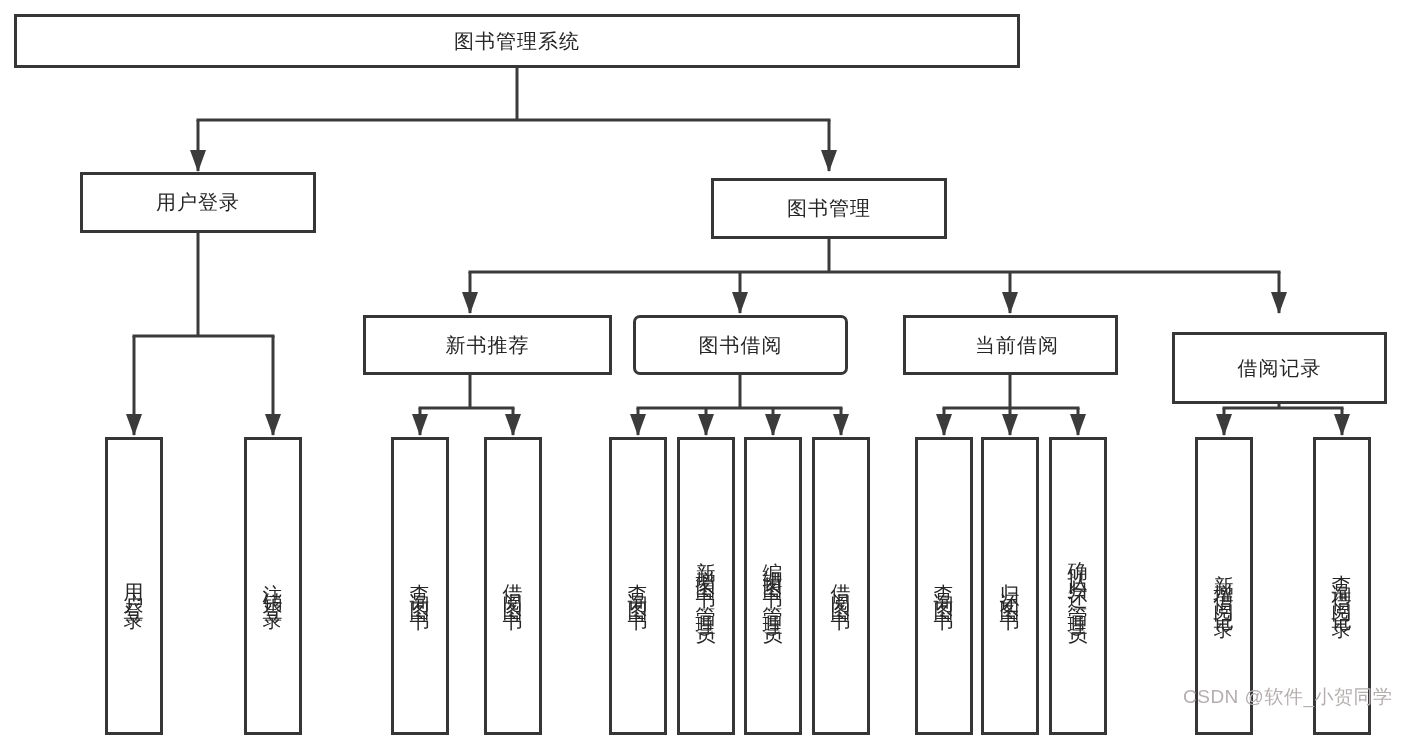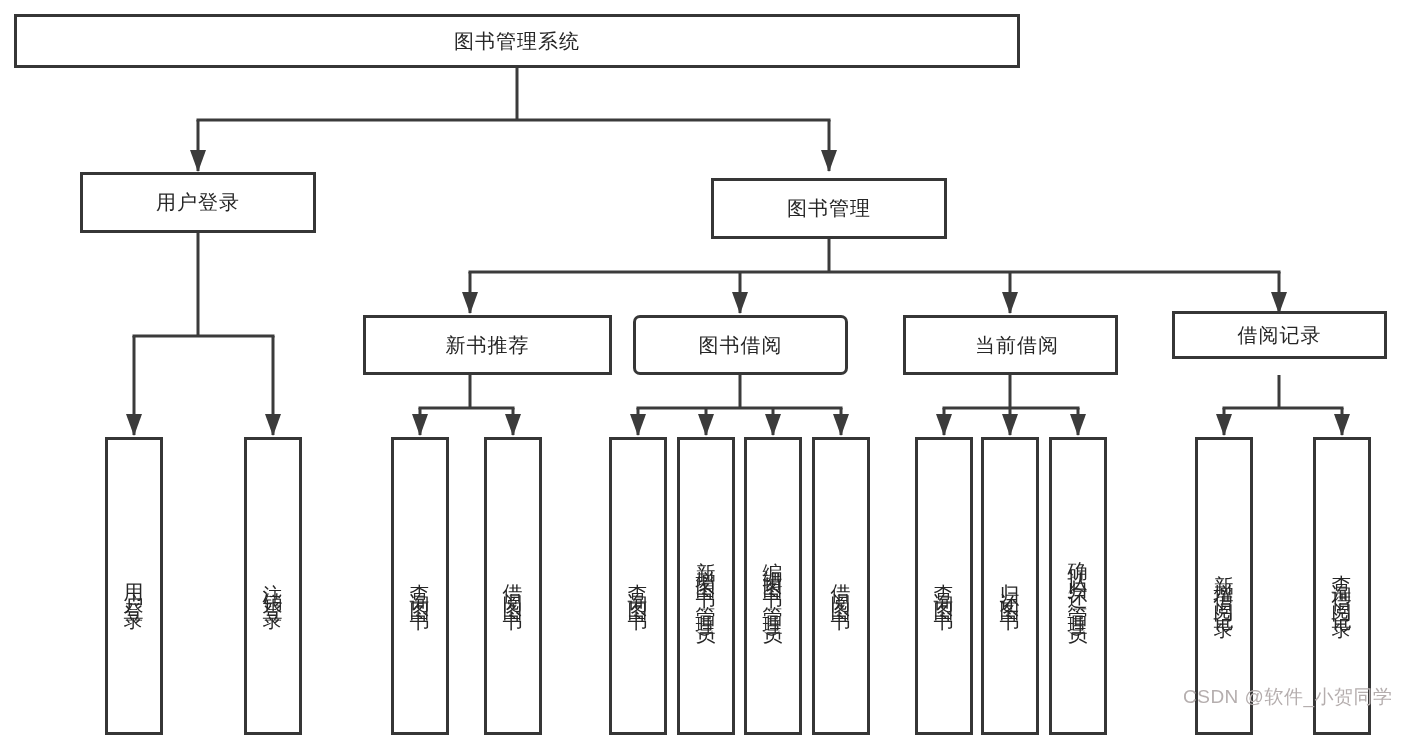--- a/index.html
+++ b/index.html
@@ -113,21 +113,21 @@
 
   <div class="box" style="left:363px; top:315px; width:249px; height:60px;">
     <span class="hlabel">新书推荐</span>
   </div>
   <div class="box" style="left:633px; top:315px; width:215px; height:60px;border-radius:7px;">
     <span class="hlabel">图书借阅</span>
   </div>
   <div class="box" style="left:903px; top:315px; width:215px; height:60px;padding-left:13px;">
     <span class="hlabel">当前借阅</span>
   </div>
-  <div class="box" style="left:1172px; top:311px; width:215px; height:48px;">
+  <div class="box" style="left:1172px; top:332px; width:215px; height:72px;">
     <span class="hlabel">借阅记录</span>
   </div>
 
   <div class="box" style="left:105px; top:437px; width:58px; height:298px;">
     <span class="vtext">用户登录</span>
   </div>
   <div class="box" style="left:244px; top:437px; width:58px; height:298px;">
     <span class="vtext">注销登录</span>
   </div>
 

